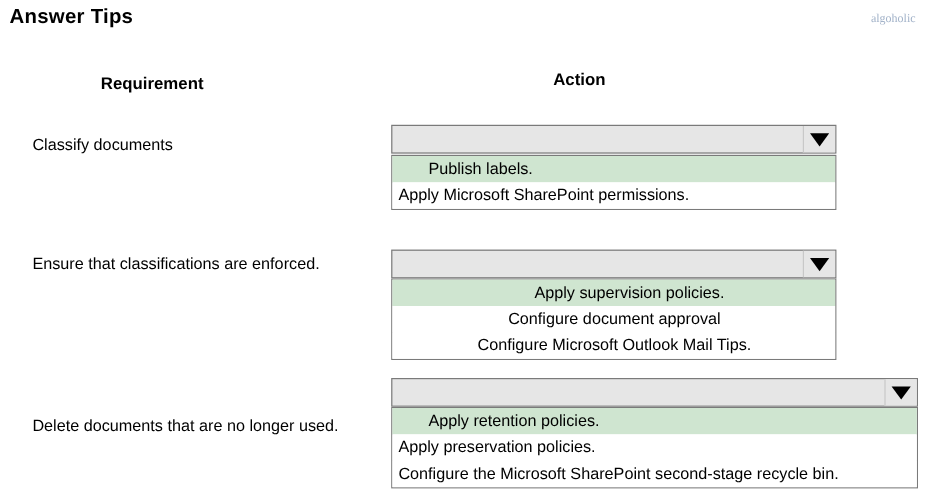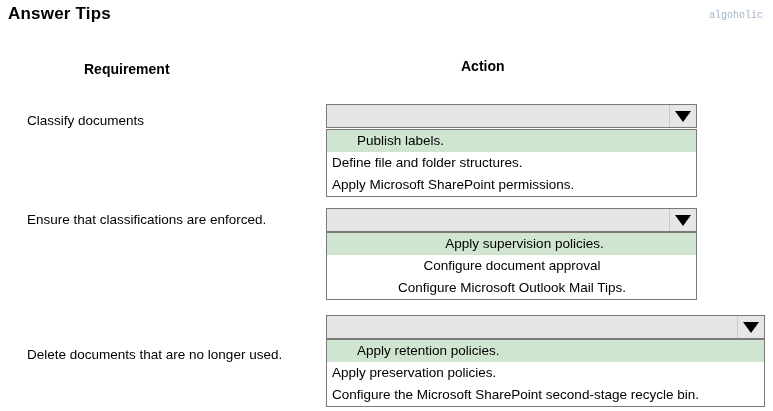--- a/index.html
+++ b/index.html
@@ -22,21 +22,21 @@
     font-size: 17px;
     font-weight: bold;
     letter-spacing: 0.2px;
   }
   #watermark {
     position: absolute;
     right: 10px;
     top: 10px;
     font-size: 10px;
     color: #a3b3c9;
-    font-family: Liberation Mono, monospace;
+    font-family: Liberation Serif, serif;
   }
   .col-header {
     position: absolute;
     font-size: 14px;
     font-weight: bold;
     text-align: center;
   }
   #header-requirement {
     left: 84px;
     top: 61px;
@@ -128,21 +128,20 @@
 
 <div class="req-label" id="req-0">Classify documents</div>
 <div class="combo" id="combo-0">
   <div class="value"></div>
   <div class="arrow-box">
       <div class="caret"></div>
     </div>
 </div>
 <div class="options" id="options-0">
   <div class="option selected">Publish labels.</div>
-  <div class="option">Define file and folder structures.</div>
   <div class="option">Apply Microsoft SharePoint permissions.</div>
 </div>
 
 <div class="req-label" id="req-1">Ensure that classifications are enforced.</div>
 <div class="combo" id="combo-1">
   <div class="value"></div>
   <div class="arrow-box">
       <div class="caret"></div>
     </div>
 </div>

